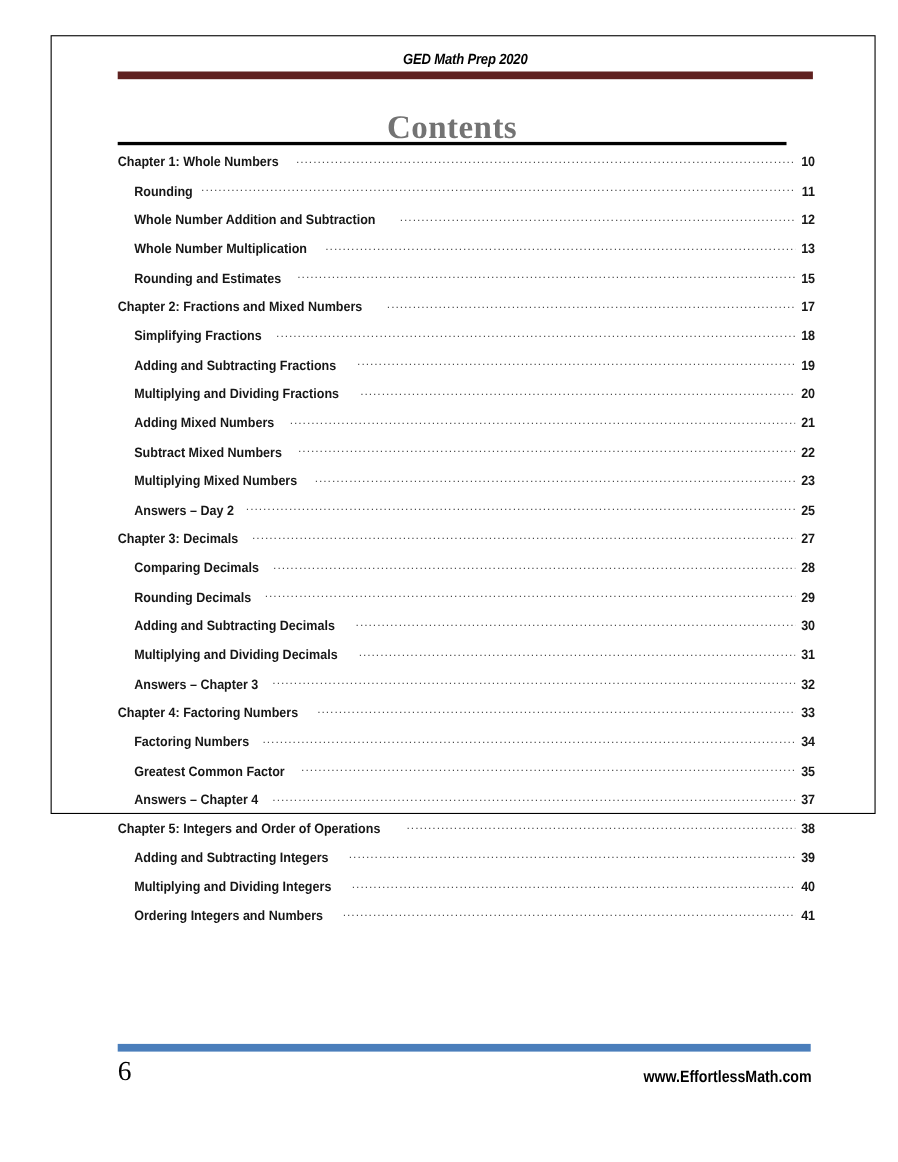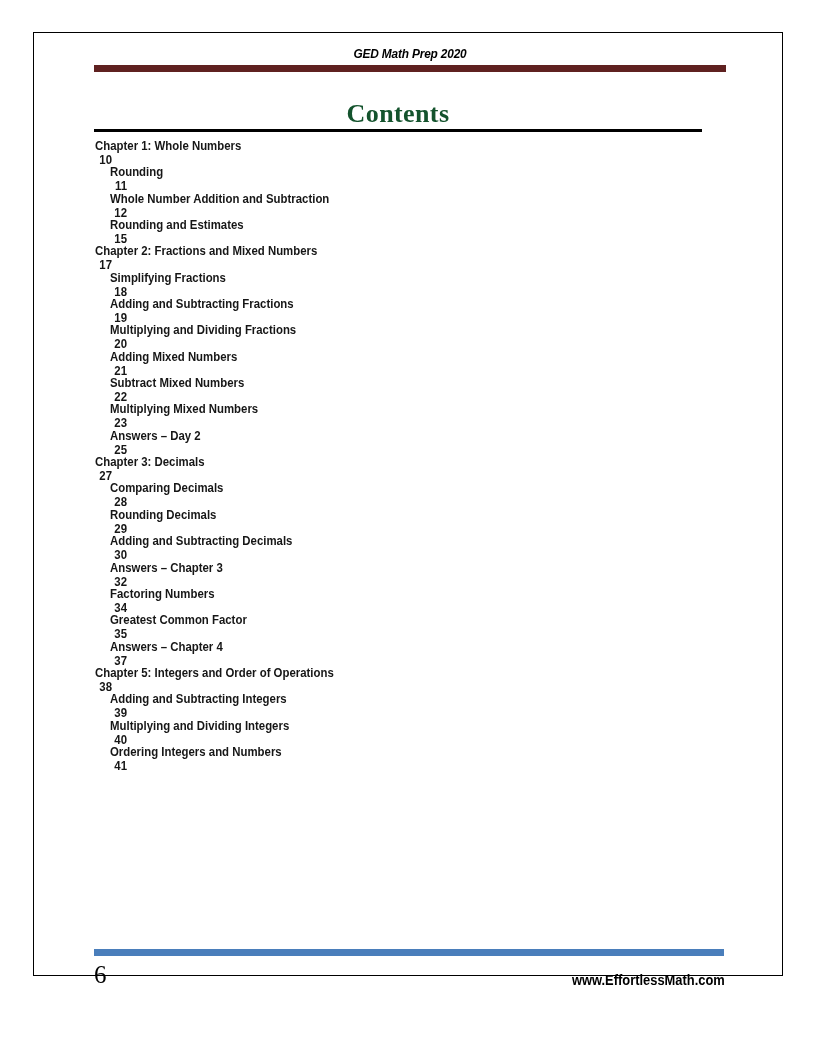--- a/index.html
+++ b/index.html
@@ -10,24 +10,24 @@
   body {
     width: 816px;
     height: 1056px;
     font-family: "Liberation Sans", sans-serif;
     -webkit-font-smoothing: none;
   }
 
   
   .page-sheet {
     position: absolute;
-    left: 33px;
+    left: 46px;
     top: 32px;
     width: 750px;
-    height: 944px;
+    height: 708px;
     border: 1.4px solid #000000;
     background: #ffffff;
     box-sizing: border-box;
   }
 
   
   .running-header {
     position: absolute;
     left: 60px;
     top: 13px;
@@ -53,23 +53,23 @@
   }
 
   
   .contents-title {
     position: absolute;
     left: 60px;
     top: 66px;
     width: 608px;
     text-align: center;
     font-family: "Liberation Serif", serif;
-    font-size: 26px;
-    font-weight: bold;
-    color: #14532d;
+    font-size: 30px;
+    font-weight: bold;
+    color: #737373;
     letter-spacing: 0.4px;
   }
   .contents-rule {
     position: absolute;
     left: 60px;
     top: 96px;
     width: 608px;
     height: 3.2px;
     background: #000000;
   }
@@ -83,21 +83,20 @@
   }
   .toc-row {
     display: flex;
     align-items: baseline;
     height: 26.35px;
     font-family: "Liberation Sans Narrow", "Liberation Sans", sans-serif;
     font-size: 12.4px;
     color: #161616;
     white-space: nowrap;
     overflow: hidden;
-    flex-direction: column;
   }
   .toc-row.level-chapter {
     font-weight: bold;
     padding-left: 0px;
   }
   .toc-row.level-section {
     font-weight: bold;
     padding-left: 15px;
   }
   .toc-label {
@@ -189,20 +188,25 @@
         <span class="toc-label">Rounding</span>
         <span class="toc-leader"></span>
         <span class="toc-page">11</span>
       </div>
       <div class="toc-row level-section">
         <span class="toc-label">Whole Number Addition and Subtraction</span>
         <span class="toc-leader"></span>
         <span class="toc-page">12</span>
       </div>
       <div class="toc-row level-section">
+        <span class="toc-label">Whole Number Multiplication</span>
+        <span class="toc-leader"></span>
+        <span class="toc-page">13</span>
+      </div>
+      <div class="toc-row level-section">
         <span class="toc-label">Rounding and Estimates</span>
         <span class="toc-leader"></span>
         <span class="toc-page">15</span>
       </div>
       <div class="toc-row level-chapter">
         <span class="toc-label">Chapter 2:  Fractions and Mixed Numbers</span>
         <span class="toc-leader"></span>
         <span class="toc-page">17</span>
       </div>
       <div class="toc-row level-section">
@@ -254,24 +258,34 @@
         <span class="toc-label">Rounding Decimals</span>
         <span class="toc-leader"></span>
         <span class="toc-page">29</span>
       </div>
       <div class="toc-row level-section">
         <span class="toc-label">Adding and Subtracting Decimals</span>
         <span class="toc-leader"></span>
         <span class="toc-page">30</span>
       </div>
       <div class="toc-row level-section">
+        <span class="toc-label">Multiplying and Dividing Decimals</span>
+        <span class="toc-leader"></span>
+        <span class="toc-page">31</span>
+      </div>
+      <div class="toc-row level-section">
         <span class="toc-label">Answers – Chapter 3</span>
         <span class="toc-leader"></span>
         <span class="toc-page">32</span>
       </div>
+      <div class="toc-row level-chapter">
+        <span class="toc-label">Chapter 4:  Factoring Numbers</span>
+        <span class="toc-leader"></span>
+        <span class="toc-page">33</span>
+      </div>
       <div class="toc-row level-section">
         <span class="toc-label">Factoring Numbers</span>
         <span class="toc-leader"></span>
         <span class="toc-page">34</span>
       </div>
       <div class="toc-row level-section">
         <span class="toc-label">Greatest Common Factor</span>
         <span class="toc-leader"></span>
         <span class="toc-page">35</span>
       </div>

